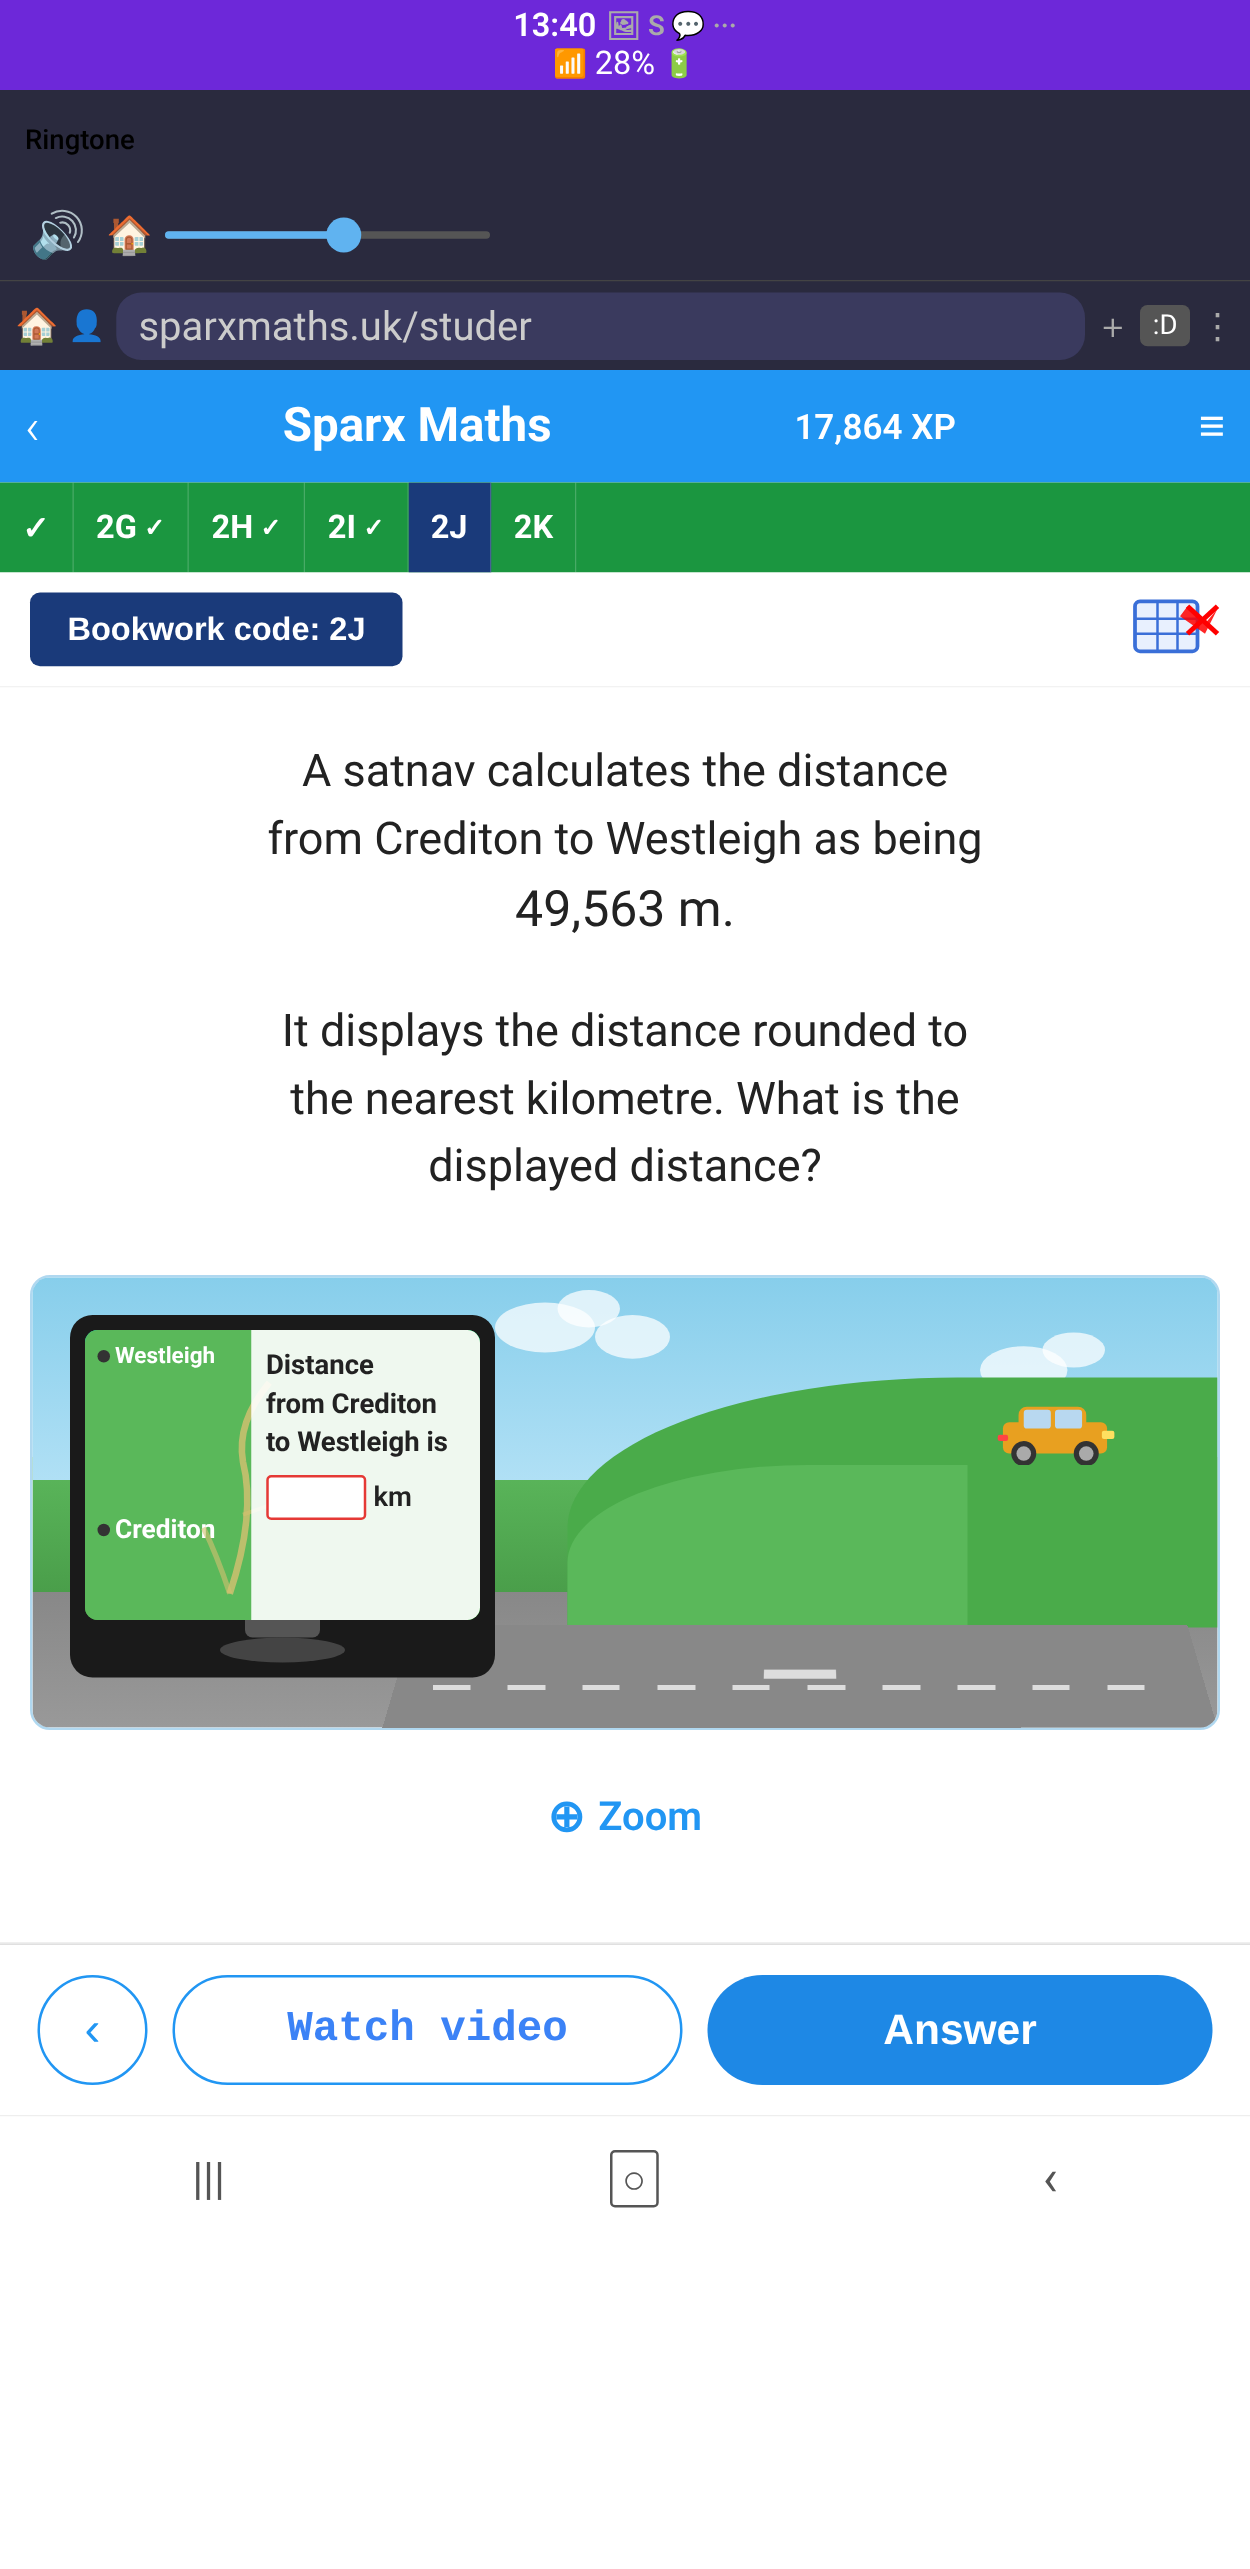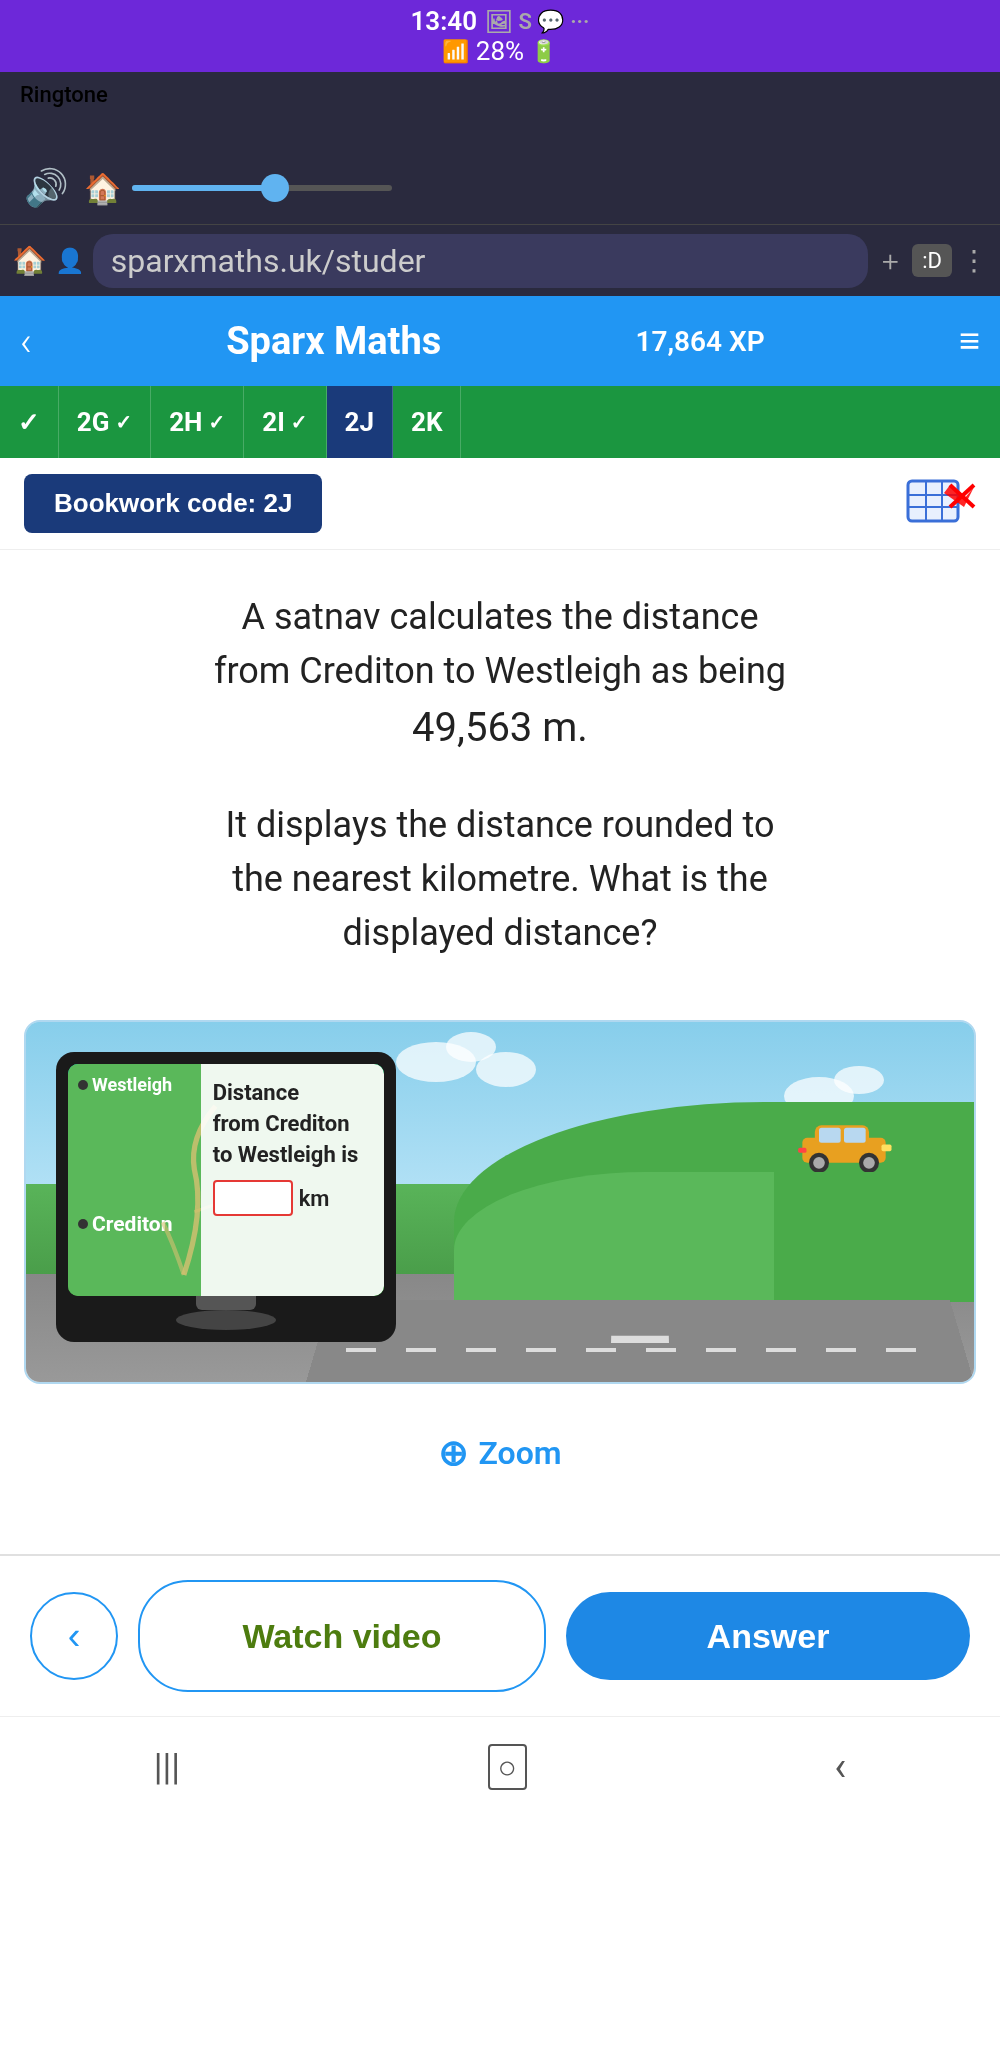--- a/index.html
+++ b/index.html
@@ -38,20 +38,21 @@
     }
     .ringtone-label {
       font-size: 22px;
       font-weight: 500;
     }
 
     
     .volume-bar {
       background: #2a2a3e;
       display: flex;
+      align-items: center;
       gap: 12px;
       padding: 10px 20px;
       height: 80px;
     }
     .volume-icon {
       font-size: 36px;
       color: #60b3f0;
     }
     .volume-slider-track {
       flex: 0 0 260px;
@@ -359,31 +360,32 @@
       display: flex;
       align-items: center;
       justify-content: center;
       font-size: 38px;
       color: #2196f3;
       cursor: pointer;
       flex-shrink: 0;
     }
     .watch-video-btn {
       flex: 1;
-      height: 112px;
+      height: 88px;
       border: 2px solid #2196f3;
       border-radius: 50px;
       background: #fff;
-      color: #4d7c0f;
+      color: #3b82f6;
       font-size: 34px;
       font-weight: 700;
       cursor: pointer;
       display: flex;
       align-items: center;
       justify-content: center;
+      font-family: Liberation Mono, monospace;
     }
     .answer-btn {
       flex: 1;
       height: 88px;
       border: none;
       border-radius: 50px;
       background: #1e88e5;
       color: #fff;
       font-size: 34px;
       font-weight: 700;

